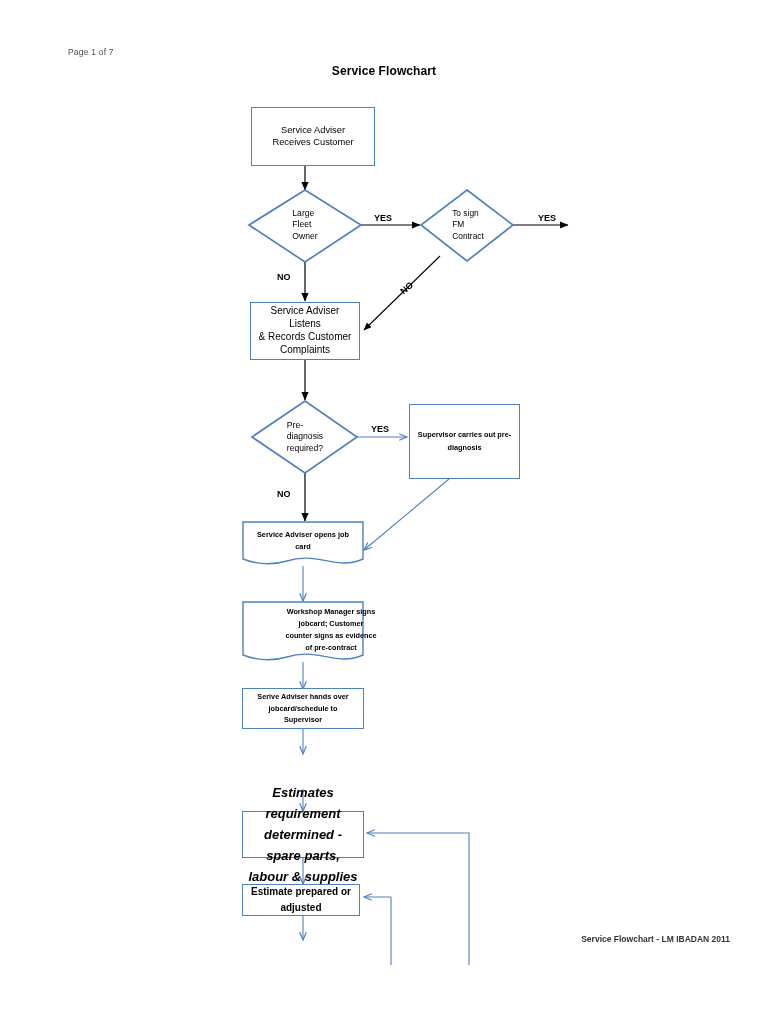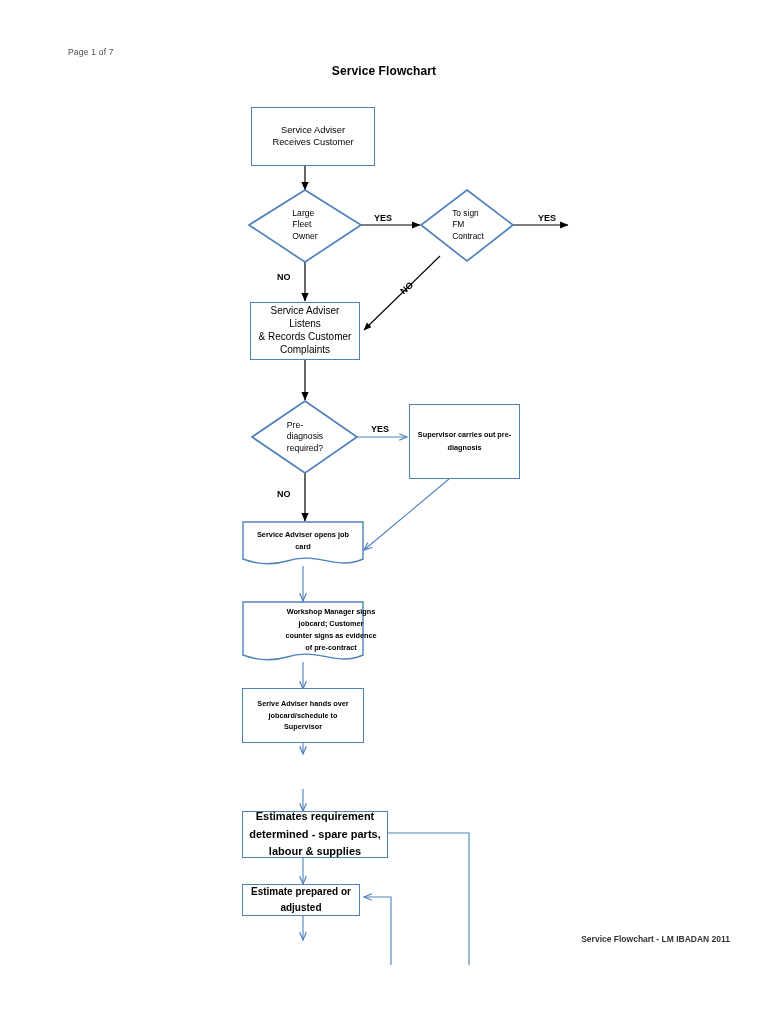--- a/index.html
+++ b/index.html
@@ -201,30 +201,30 @@
     <div class="label" style="font-size:7.3px;font-weight:bold;line-height:1.62;padding-bottom:8px;margin-left:28px;">
       <div>
         <span>Workshop Manager signs</span><br>
         <span>jobcard; Customer</span><br>
         <span>counter signs as evidence</span><br>
         <span>of pre-contract</span>
       </div>
     </div>
   </div>
 
-  <div class="node rect" style="left:242px;top:688px;width:122px;height:55px;font-size:7.3px;font-weight:bold;line-height:1.62;">
+  <div class="node rect" style="left:242px;top:688px;width:122px;height:41px;font-size:7.3px;font-weight:bold;line-height:1.62;">
     <div>
       <span>Serive Adviser hands over</span><br>
       <span>jobcard/schedule to</span><br>
       <span>Supervisor</span>
     </div>
   </div>
 
 
-  <div class="node rect" style="left:242px;top:811px;width:146px;height:47px;font-size:11px;font-weight:bold;line-height:1.62;">
+  <div class="node rect" style="left:242px;top:811px;width:122px;height:47px;font-size:13px;font-weight:bold;line-height:1.62;font-style:italic;">
     <div>
       <span>Estimates requirement</span><br>
       <span>determined - spare parts,</span><br>
       <span>labour &amp; supplies</span>
     </div>
   </div>
 
   <div class="node rect" style="left:242px;top:884px;width:118px;height:32px;font-size:10px;font-weight:bold;line-height:1.62;align-items:center;">
     <div>
       <span>Estimate prepared or</span><br>

